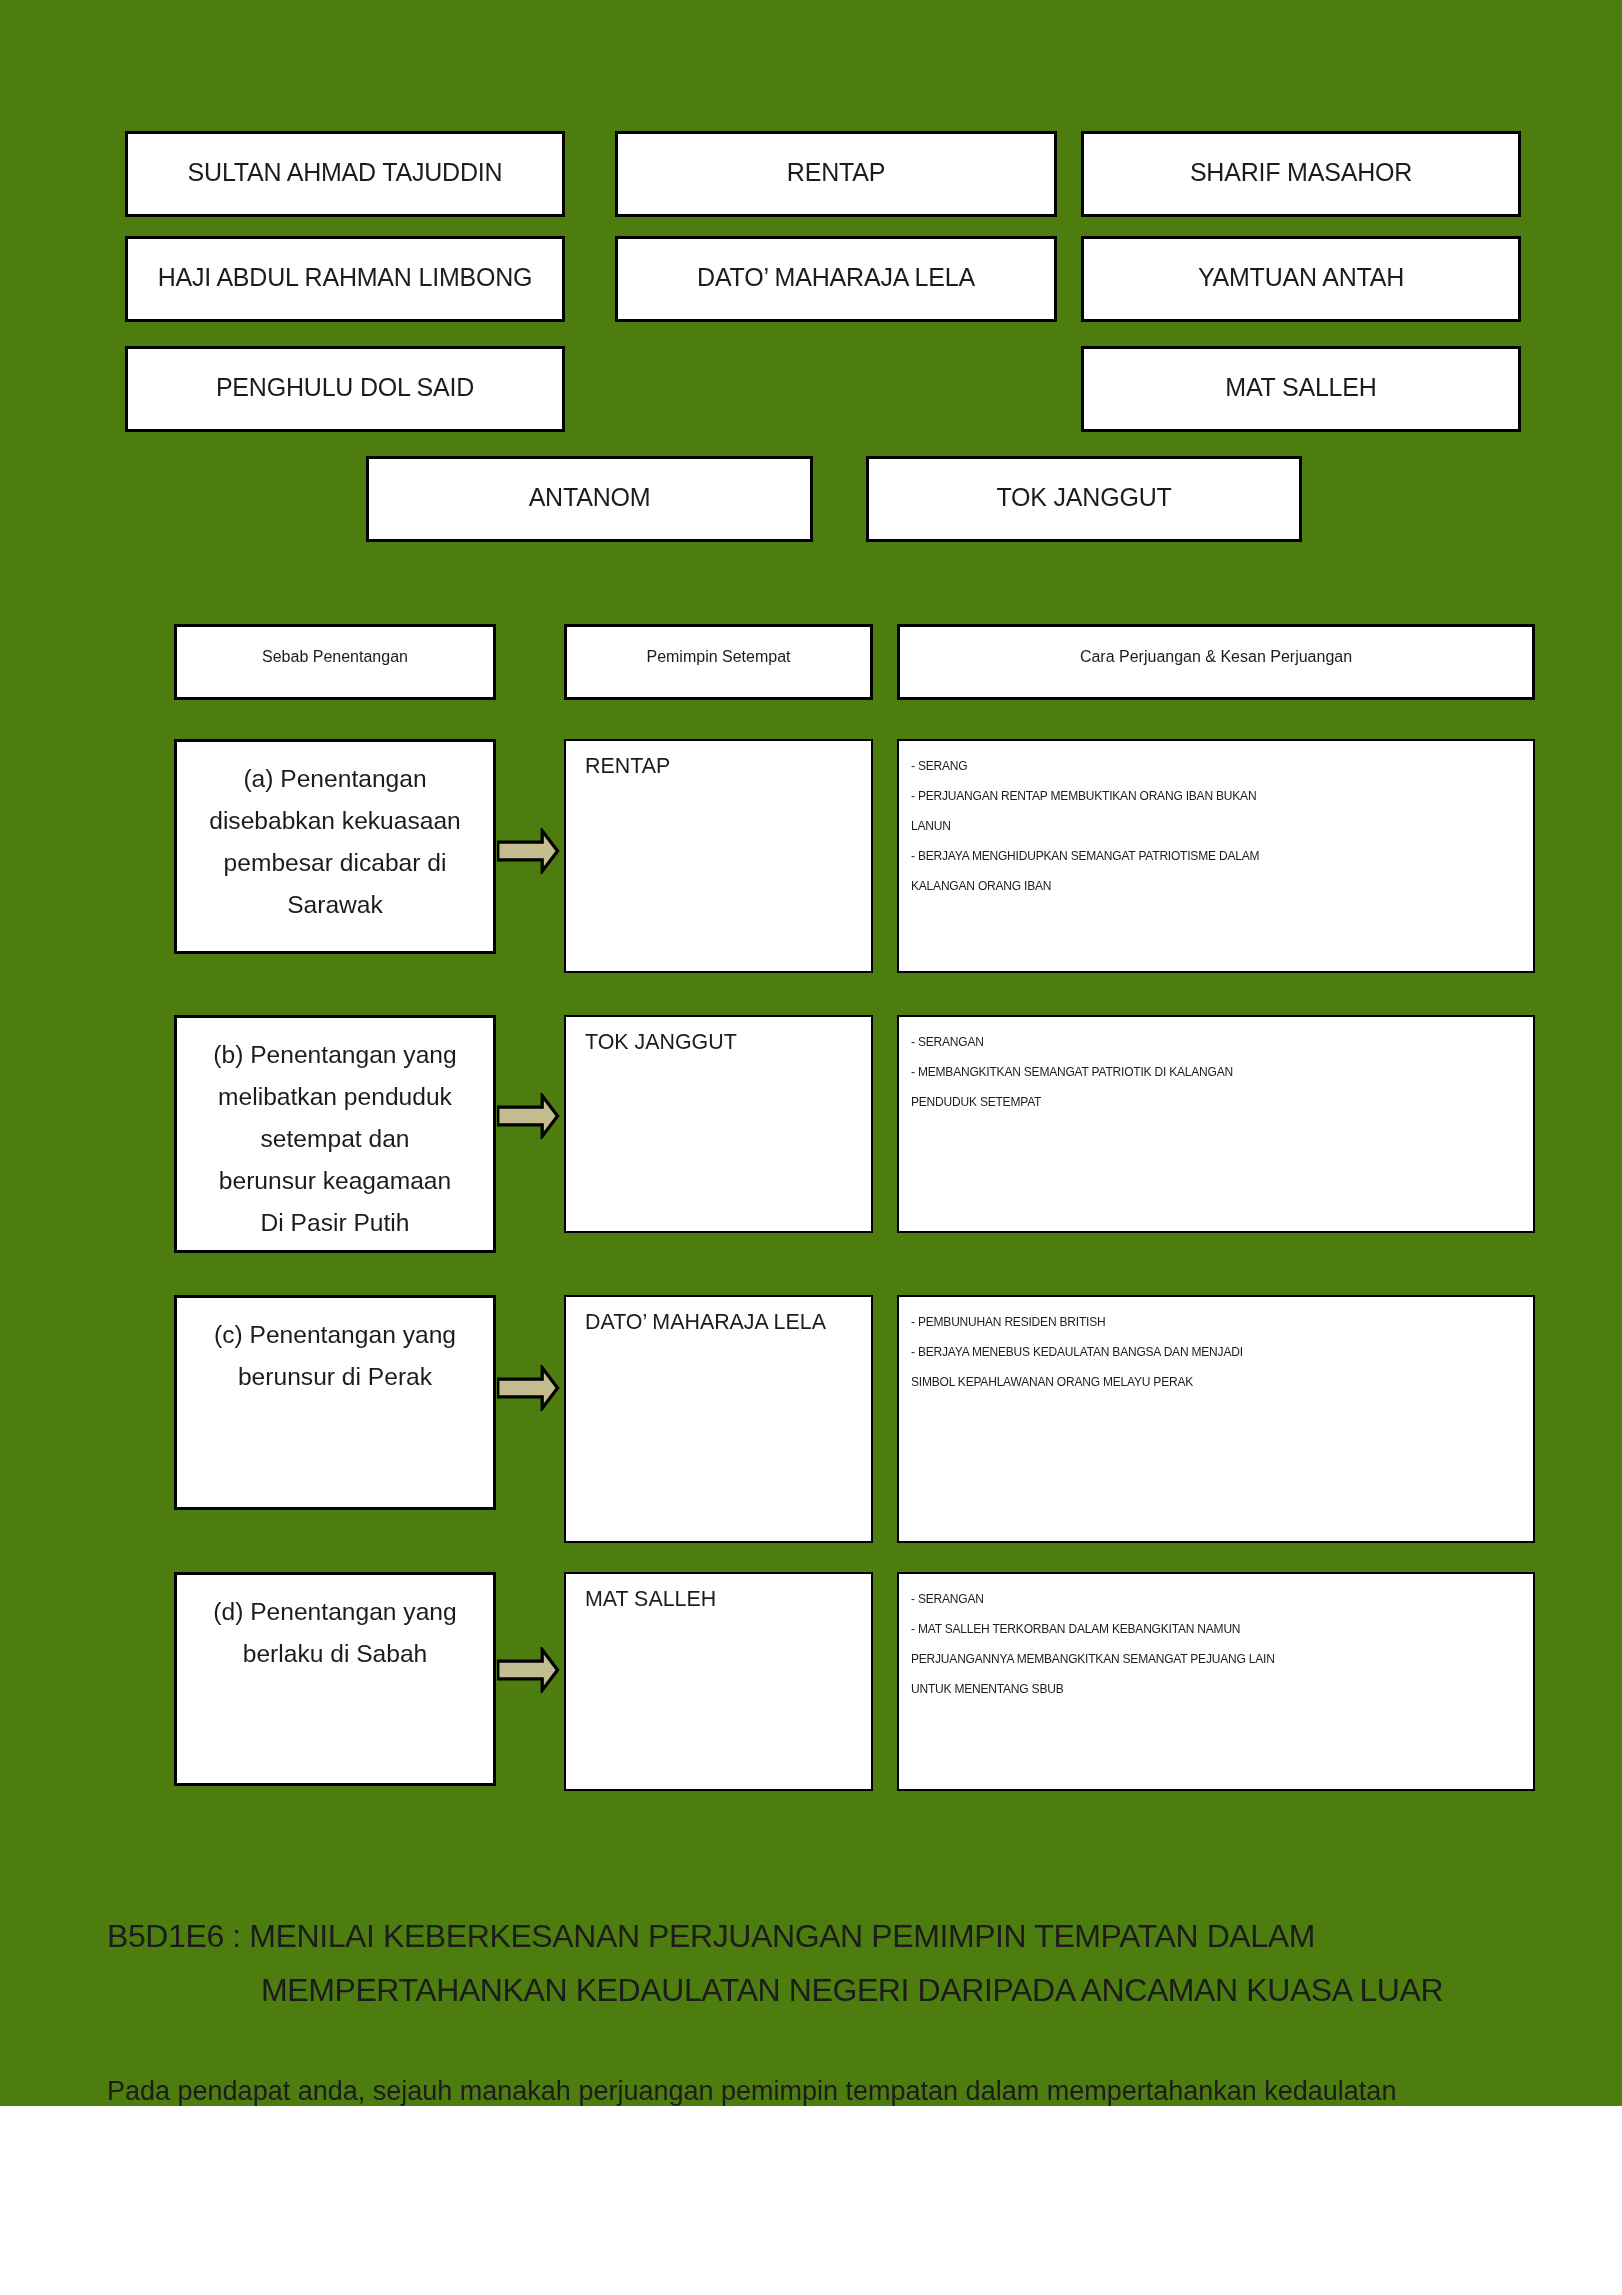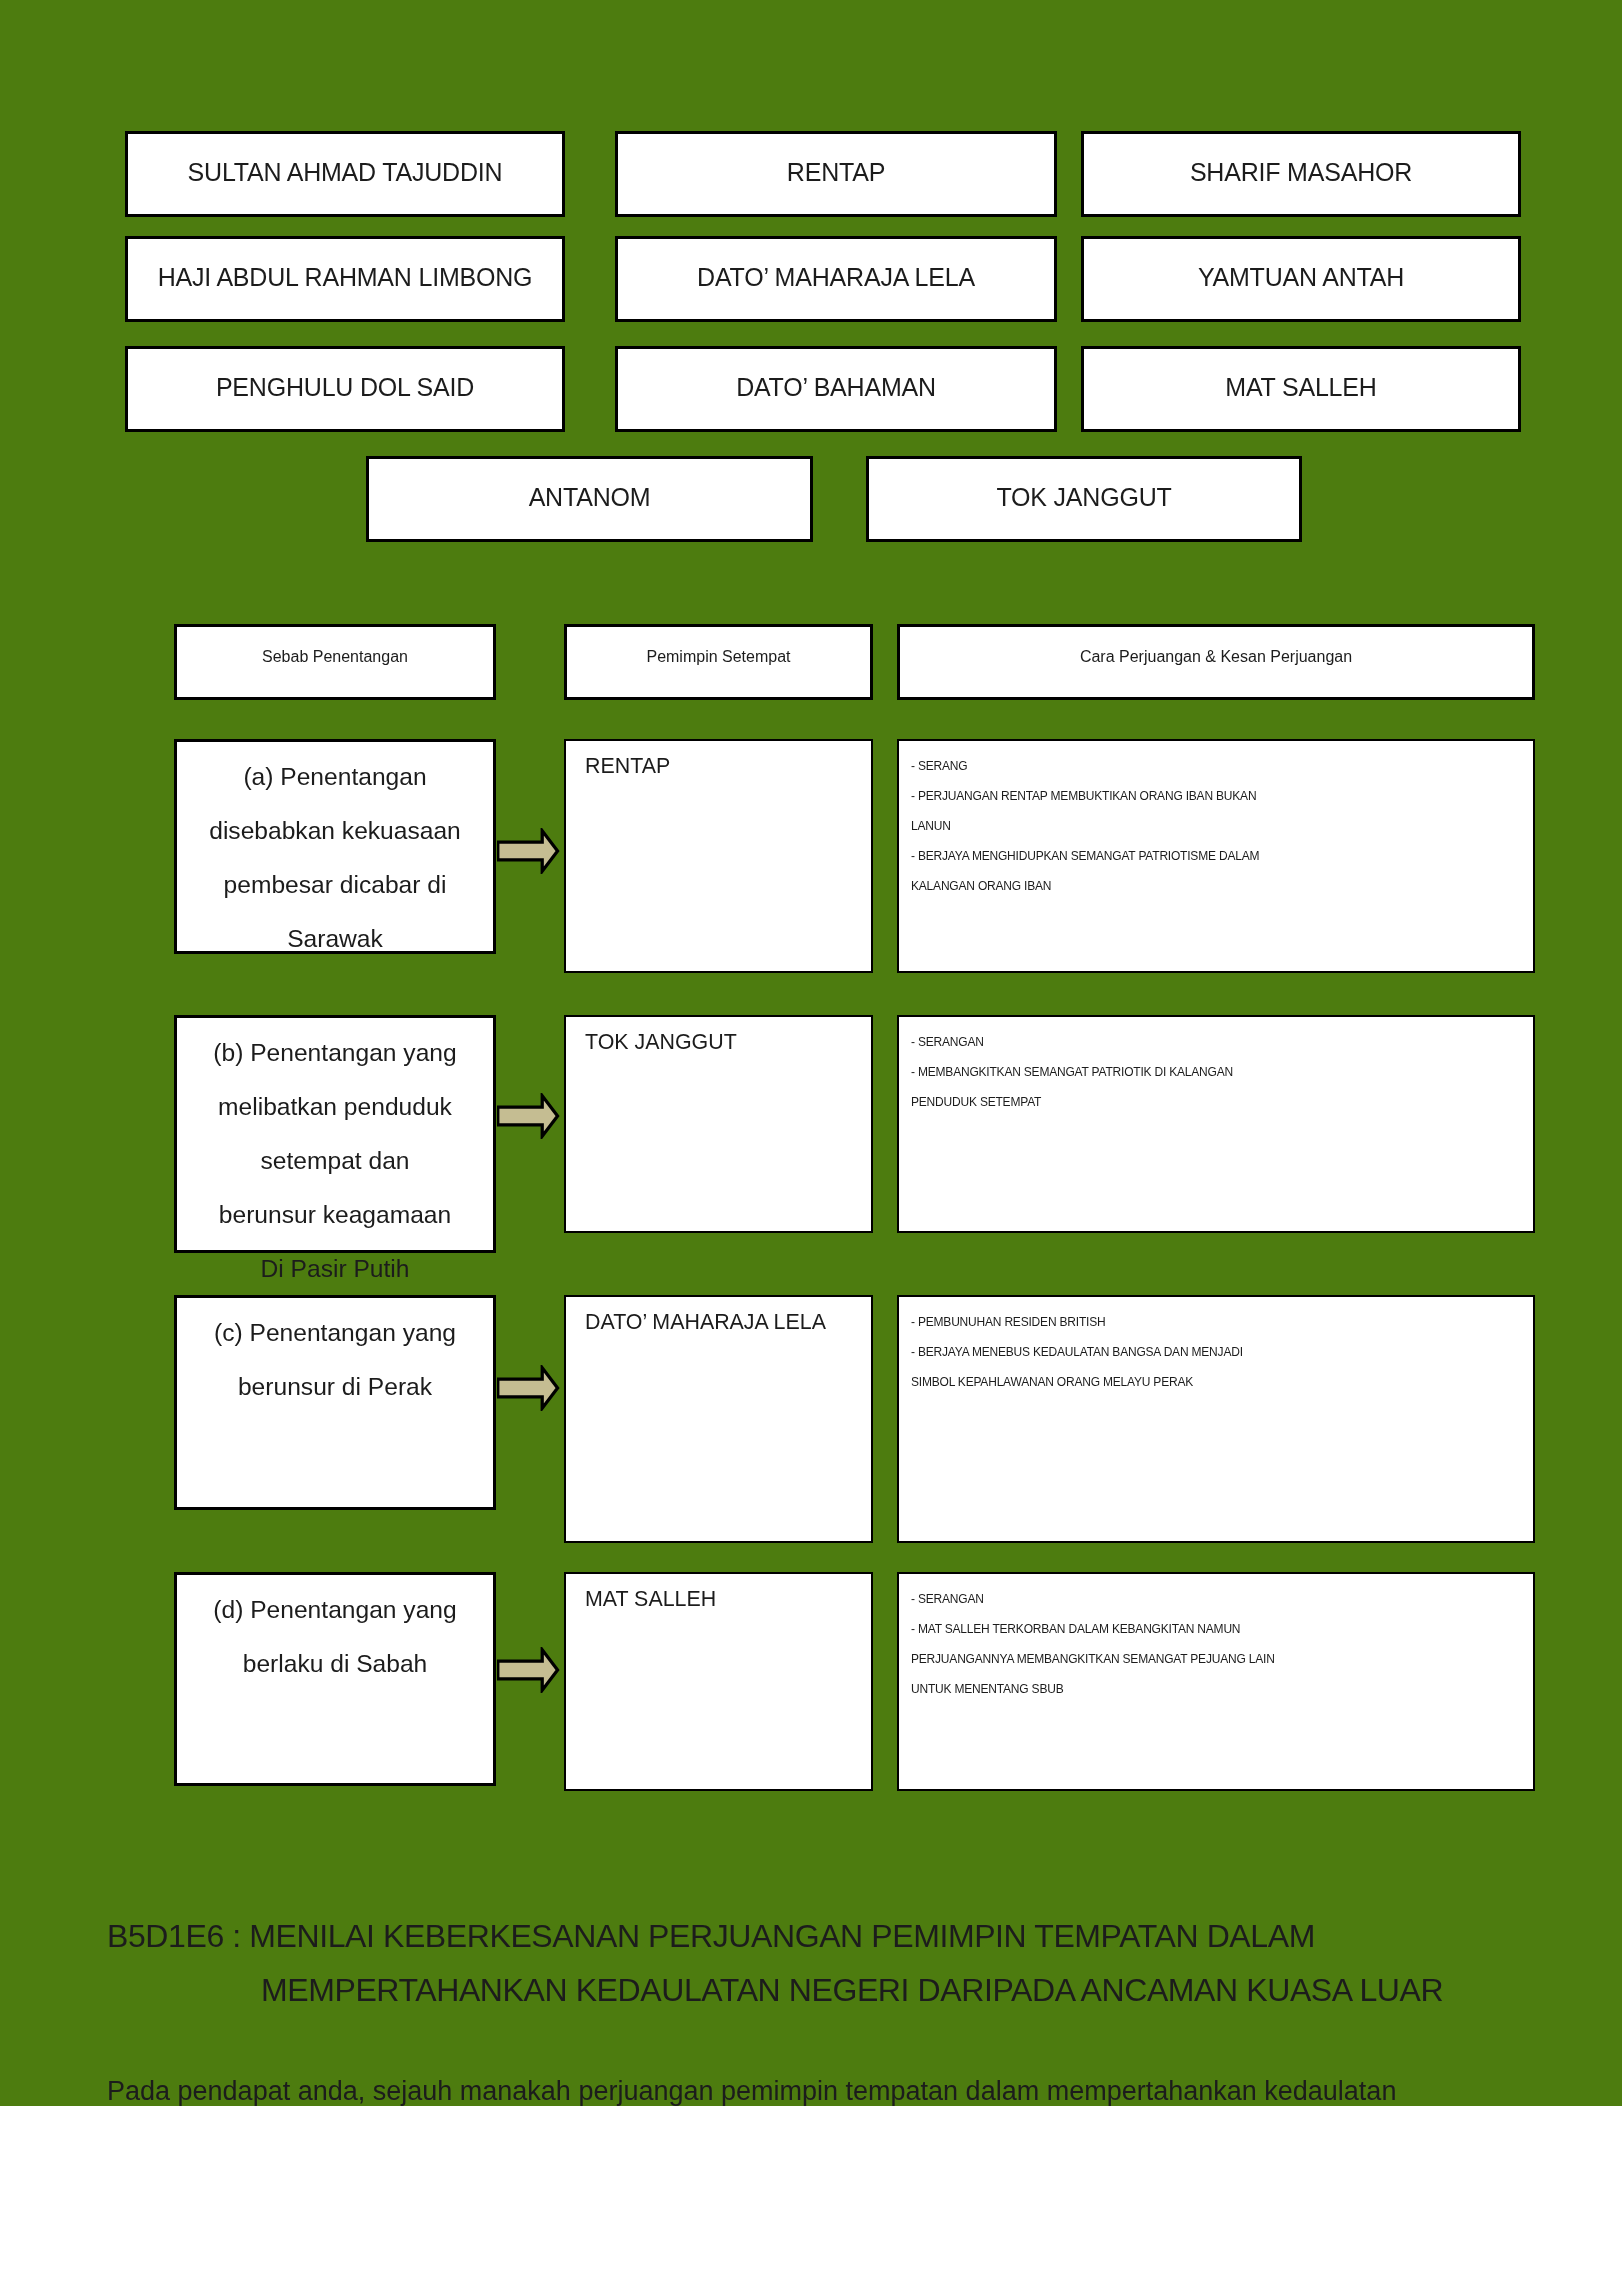--- a/index.html
+++ b/index.html
@@ -29,23 +29,23 @@
   .headerbox {
     border-width: 3.2px;
     text-align: center;
     padding-top: 20.6px;
     font-size: 16px;
     white-space: nowrap;
   }
   .causebox {
     border-width: 3.2px;
     text-align: center;
-    padding-top: 8px;
+    padding-top: 16px;
     font-size: 24.6px;
-    line-height: 54px;
+    line-height: 42px;
     white-space: pre-line;
   }
   .leaderbox {
     padding: 12.7px 3.2px 0 19px;
     font-size: 21.4px;
     white-space: nowrap;
   }
   .effectbox {
     padding: 10.3px 3.2px 0 12px;
     font-size: 12px;
@@ -83,21 +83,20 @@
 
   <div class="box namebox" style="left:125px; top:131px; width:440px; height:86px">SULTAN AHMAD TAJUDDIN</div>
   <div class="box namebox" style="left:615px; top:131px; width:442px; height:86px">RENTAP</div>
   <div class="box namebox" style="left:1081px; top:131px; width:440px; height:86px">SHARIF MASAHOR</div>
 
   <div class="box namebox" style="left:125px; top:236px; width:440px; height:86px">HAJI ABDUL RAHMAN LIMBONG</div>
   <div class="box namebox" style="left:615px; top:236px; width:442px; height:86px">DATO’ MAHARAJA LELA</div>
   <div class="box namebox" style="left:1081px; top:236px; width:440px; height:86px">YAMTUAN ANTAH</div>
 
   <div class="box namebox" style="left:125px; top:346px; width:440px; height:86px">PENGHULU DOL SAID</div>
-  <div class="box namebox" style="left:615px; top:346px; width:442px; height:86px">DATO’ BAHAMAN</div>
   <div class="box namebox" style="left:1081px; top:346px; width:440px; height:86px">MAT SALLEH</div>
 
   <div class="box namebox" style="left:366px; top:456px; width:447px; height:86px">ANTANOM</div>
   <div class="box namebox" style="left:866px; top:456px; width:436px; height:86px">TOK JANGGUT</div>
 
   <div class="box headerbox" style="left:174px; top:624px; width:322px; height:76px">Sebab Penentangan</div>
   <div class="box headerbox" style="left:564px; top:624px; width:309px; height:76px">Pemimpin Setempat</div>
   <div class="box headerbox" style="left:897px; top:624px; width:638px; height:76px">Cara Perjuangan &amp; Kesan Perjuangan</div>
 
   <div class="box causebox" style="left:174px; top:739px; width:322px; height:215px">(a) Penentangan

